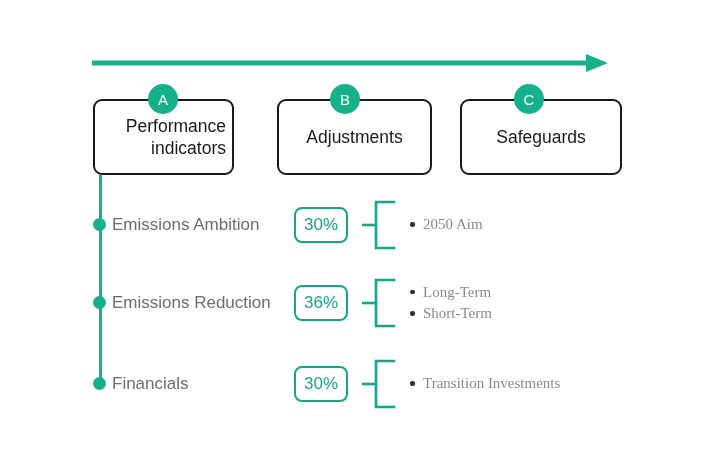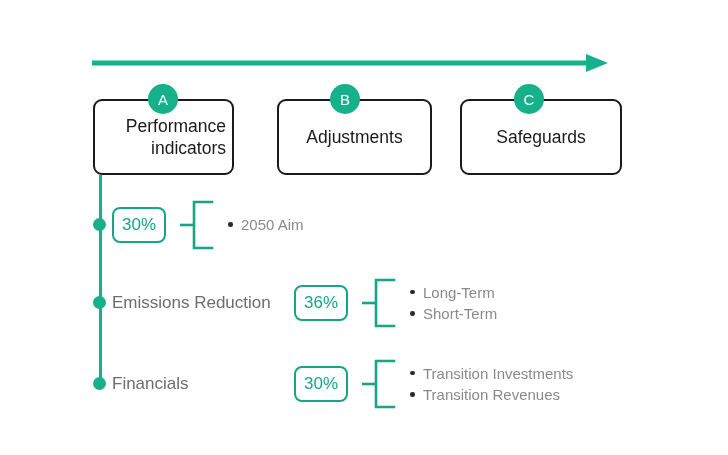--- a/index.html
+++ b/index.html
@@ -141,20 +141,21 @@
     list-style: none;
     margin-left: 8px;
   }
   .bullets li {
     color: #8a8a8a;
     font-size: 15px;
     line-height: 1.42;
     white-space: nowrap;
     position: relative;
     padding-left: 15px;
+    font-family: Liberation Serif, serif;
   }
   .bullets li::before {
     content: "";
     position: absolute;
     left: 2px;
     top: 8px;
     width: 4.5px;
     height: 4.5px;
     border-radius: 50%;
     background: #2b2b2b;
@@ -185,20 +186,21 @@
   <div class="letter-badge" id="badge-a">A</div>
   <div class="letter-badge" id="badge-b">B</div>
   <div class="letter-badge" id="badge-c">C</div>
 
   <div class="timeline"></div>
   <div class="tl-dot" id="dot-1"></div>
   <div class="tl-dot" id="dot-2"></div>
   <div class="tl-dot" id="dot-3"></div>
 
   <div class="row" id="row-0">
+    <div class="row-label">Emissions Ambition</div>
     <div class="pct-badge">30%</div>
     <svg class="bracket" viewBox="0 0 38 56" xmlns="http://www.w3.org/2000/svg">
       <path d="M 0 28 L 14 28" stroke="#17a588" stroke-width="2.6" fill="none"></path>
       <path d="M 32 5 L 14 5 L 14 51 L 32 51" stroke="#17a588" stroke-width="2.6" fill="none" stroke-linecap="square"></path>
     </svg>
     <ul class="bullets">
       <li>2050 Aim</li>
     </ul>
   </div>
 
@@ -217,17 +219,16 @@
 
   <div class="row" id="row-2">
     <div class="row-label">Financials</div>
     <div class="pct-badge">30%</div>
     <svg class="bracket" viewBox="0 0 38 56" xmlns="http://www.w3.org/2000/svg">
       <path d="M 0 28 L 14 28" stroke="#17a588" stroke-width="2.6" fill="none"></path>
       <path d="M 32 5 L 14 5 L 14 51 L 32 51" stroke="#17a588" stroke-width="2.6" fill="none" stroke-linecap="square"></path>
     </svg>
     <ul class="bullets">
       <li>Transition Investments</li>
-      <li>Transition Revenues</li>
     </ul>
   </div>
 
 </div>
 
 </body></html>

